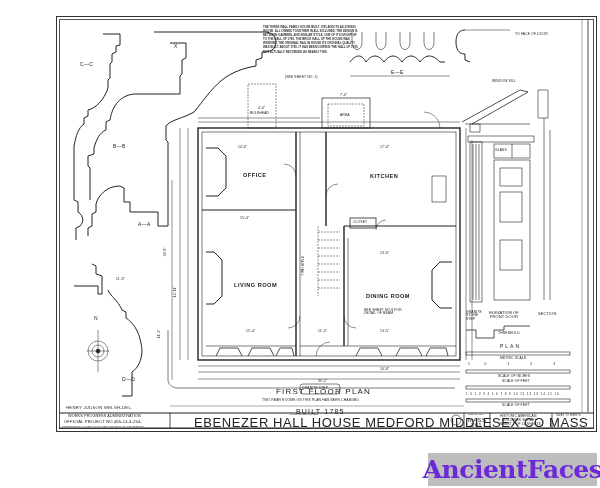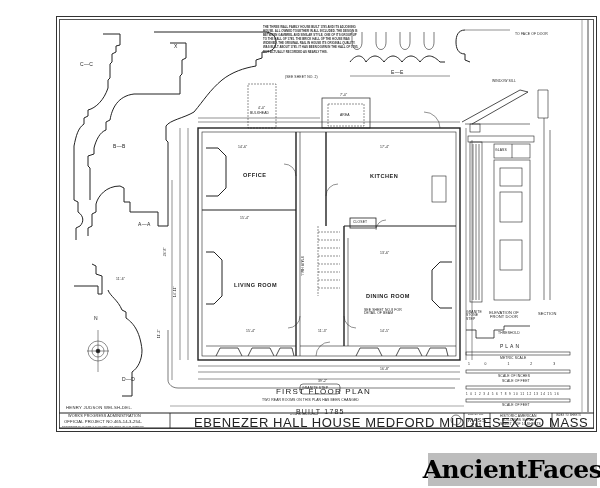--- a/index.html
+++ b/index.html
@@ -7,21 +7,21 @@
   .sheet{position:absolute;left:56px;top:16px;width:541px;height:416px;border:1.5px solid #333;box-sizing:border-box;}
   .sheet-inner{position:absolute;left:59px;top:19px;width:535px;height:410px;border:1px solid #555;box-sizing:border-box;}
   svg{position:absolute;left:0;top:0;}
   .t{position:absolute;white-space:nowrap;color:#222;line-height:1;}
   .tiny{font-size:3.4px;letter-spacing:0.1px;}
   .sm{font-size:5px;letter-spacing:0.3px;}
   .room{font-size:5.6px;letter-spacing:0.5px;font-weight:bold;}
   .ttl{font-size:8px;letter-spacing:1.2px;text-align:center;}
   .big{font-size:13px;letter-spacing:0.6px;}
   .note{position:absolute;left:263px;top:25px;width:96px;font-size:2.9px;line-height:4.1px;font-weight:bold;color:#333;}
-  .watermark{position:absolute;left:428px;top:453px;width:169px;height:33px;background:#bdbdbd;color:#000000;font-family:"DejaVu Serif",serif;font-size:25px;font-weight:bold;display:flex;align-items:center;justify-content:center;letter-spacing:-0.5px;}
+  .watermark{position:absolute;left:428px;top:453px;width:169px;height:33px;background:#bdbdbd;color:#6d28d9;font-family:"DejaVu Serif",serif;font-size:25px;font-weight:bold;display:flex;align-items:center;justify-content:center;letter-spacing:-0.5px;}
 </style>
 </head>
 <body>
 
 <div class="sheet"></div>
 <div class="sheet-inner"></div>
 
 <svg width="600" height="488" viewBox="0 0 600 488" fill="none" stroke="#222" stroke-width="0.8">
 
   <path d="M103,34 H120 V45 L116,46 V52 L112,54 V62 L110,64 V78 L108,80 V88 C104,100 96,108 88,110 V116 L84,118 V124 C78,128 76,136 74,146 V200 L78,202 V212 C84,216 84,222 80,226 L76,228 V240" stroke-width="1"></path>

